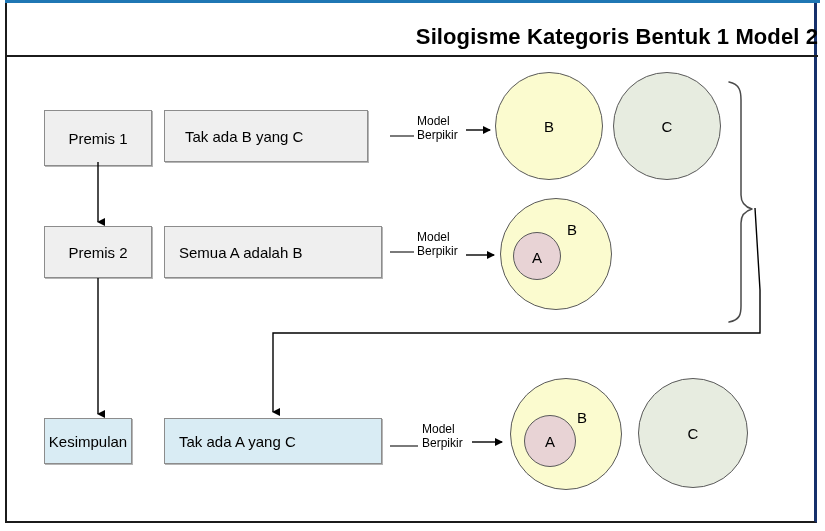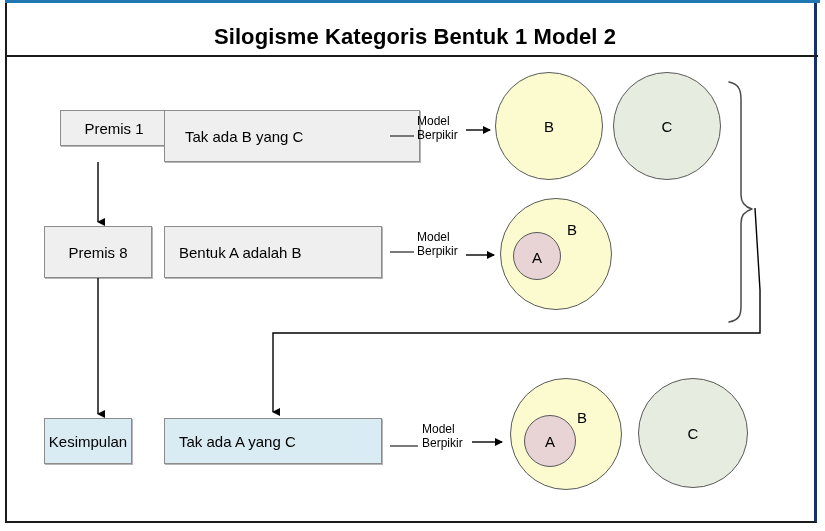--- a/index.html
+++ b/index.html
@@ -27,21 +27,21 @@
     border-right:3px solid #16306b;
     border-bottom:2px solid #1b1b1b;
     box-sizing:border-box;
   }
   .title-divider{
     position:absolute; left:5px; top:55px; width:813px; height:0;
     border-top:2px solid #1b1b1b;
   }
   .title-bar{
     position:absolute; left:5px; top:3px; width:813px; height:68px;
-    display:flex; align-items:center; justify-content:center;
+    display:flex; align-items:center; justify-content:flex-end;
     box-sizing:border-box;
     padding-left:7px;
   }
   .title-text{
     font-size:22px; font-weight:bold; color:#000000;
     letter-spacing:.1px;
   }
 
   
   .pbox{
@@ -88,42 +88,42 @@
 <div id="page">
 
   <div class="frame-top-strip"></div>
   <div class="frame-border"></div>
 
   <div class="title-bar">
     <span class="title-text">Silogisme Kategoris Bentuk 1 Model 2</span>
   </div>
   <div class="title-divider"></div>
 
-  <div class="pbox grey lbl" style="left:60px; top:110px; width:108px; height:36px;">
+  <div class="pbox grey lbl" style="left:44px; top:110px; width:108px; height:56px;">
     <span>Premis 1</span>
   </div>
-  <div class="pbox grey txt" style="left:164px; top:110px; width:256px; height:52px;padding-left:20px;">
+  <div class="pbox grey txt" style="left:164px; top:110px; width:204px; height:52px;padding-left:20px;">
     <span>Tak ada B yang C</span>
   </div>
   <div class="mb-label" style="left:417px; top:114px; width:52px;">
     <span>Model</span><br>
     <span>Berpikir</span>
   </div>
 
   <div class="circ c-yellow" style="left:495px; top:72px; width:108px; height:108px;"></div>
   <div class="clab" style="left:534px; top:119px; width:30px;">B</div>
 
   <div class="circ c-green" style="left:613px; top:72px; width:108px; height:108px;"></div>
   <div class="clab" style="left:652px; top:119px; width:30px;">C</div>
 
   <div class="pbox grey lbl" style="left:44px; top:226px; width:108px; height:52px;">
-    <span>Premis 8</span>
+    <span>Premis 2</span>
   </div>
   <div class="pbox grey txt" style="left:164px; top:226px; width:218px; height:52px;">
-    <span>Bentuk A adalah B</span>
+    <span>Semua A adalah B</span>
   </div>
   <div class="mb-label" style="left:417px; top:230px; width:52px;">
     <span>Model</span><br>
     <span>Berpikir</span>
   </div>
 
   <div class="circ c-yellow" style="left:500px; top:198px; width:112px; height:112px;"></div>
   <div class="clab" style="left:562px; top:222px; width:20px;">B</div>
   <div class="circ c-pink" style="left:513px; top:232px; width:48px; height:48px;"></div>
   <div class="clab" style="left:527px; top:250px; width:20px;">A</div>

